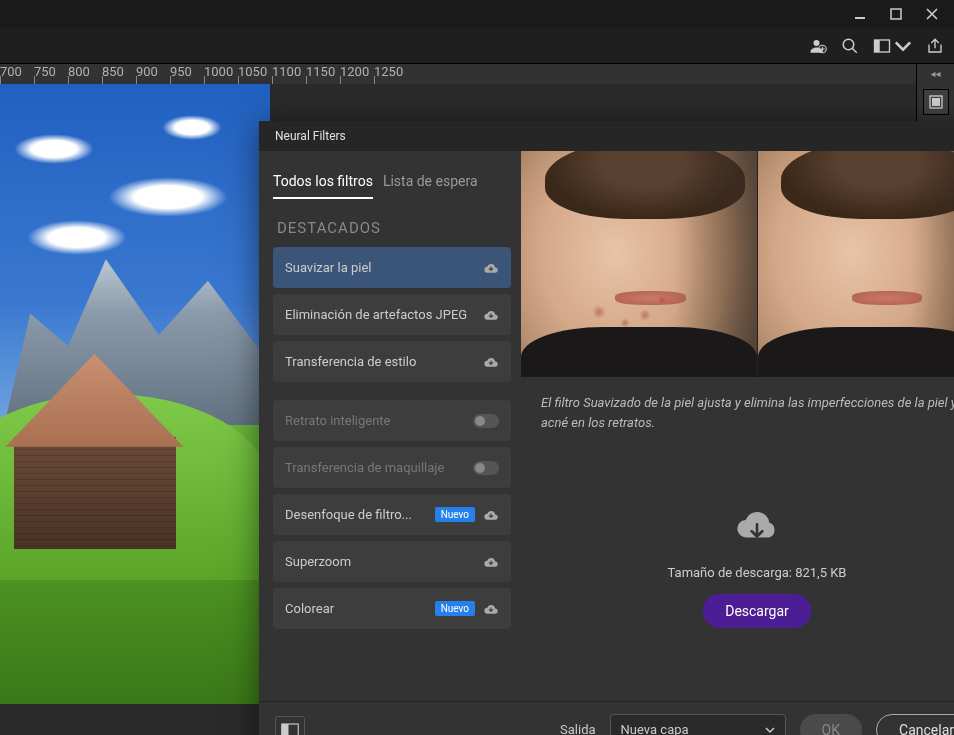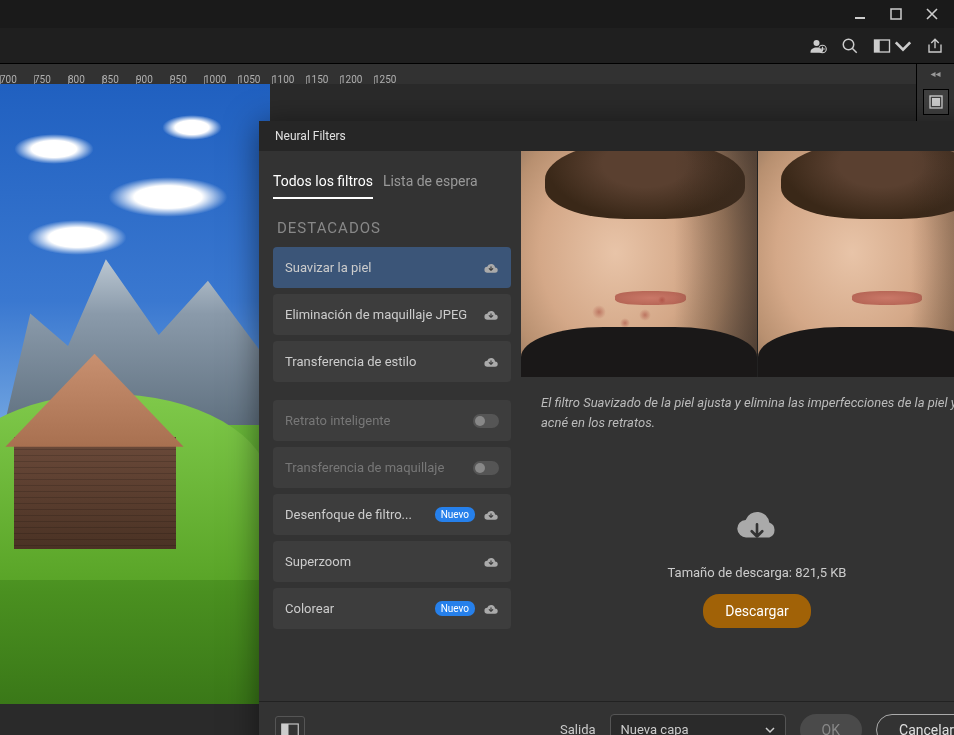--- a/index.html
+++ b/index.html
@@ -13,21 +13,21 @@
 
 .topbar { height: 36px; background: #1f1f1f; display: flex; justify-content: flex-end; align-items: center; padding-right: 10px; gap: 14px; border-bottom: 1px solid #000; }
 .topbar .ticon { color: #ccc; display: flex; align-items: center; cursor: pointer; }
 .topbar .ticon svg { width: 18px; height: 18px; }
 .topbar .tsep { display: flex; align-items: center; gap: 3px; }
 
 
 .workspace { position: absolute; top: 64px; left: 0; right: 38px; bottom: 10px; background: #2a2a2a; overflow: hidden; }
 .ruler { position: absolute; top: 0; left: 0; right: 0; height: 20px; background: #323232; color: #bbb; font-size: 10px; display: flex; align-items: flex-end; overflow: hidden; }
 .ruler .mark { position: absolute; bottom: 0; border-left: 1px solid #888; height: 8px; }
-.ruler .label { position: absolute; top: 10px; font-size: 10px; color: #b0b0b0; }
+.ruler .label { position: absolute; top: 0; font-size: 13px; color: #b0b0b0; }
 .canvas-img { position: absolute; top: 20px; left: 0; width: 270px; height: 620px; }
 
 
 .sky { position: absolute; inset: 0; background: linear-gradient(to bottom, #2060c0 0%, #3a78d0 35%, #6fa3e0 55%, #a5c6ed 75%); }
 .cloud { position: absolute; background: radial-gradient(ellipse, #fff 40%, rgba(255,255,255,0) 70%); border-radius: 50%; }
 .mountain { position: absolute; bottom: 42%; width: 140%; height: 35%; background: linear-gradient(to top, #5a6b7a, #8a9aaa 60%, #d8e2ea); clip-path: polygon(0 100%, 8% 40%, 18% 55%, 28% 15%, 42% 50%, 55% 25%, 70% 60%, 85% 30%, 100% 70%, 100% 100%); }
 .meadow { position: absolute; bottom: 0; left: 0; right: 0; height: 45%; background: linear-gradient(to bottom, #6ab83a, #4a9020 60%, #3a7818); }
 .hill { position: absolute; bottom: 20%; left: -20%; width: 120%; height: 30%; background: linear-gradient(to bottom, #7fc94a, #5aa528); border-radius: 50% 50% 0 0; }
 .chalet { position: absolute; bottom: 25%; left: 5%; width: 60%; height: 30%; }
 .chalet .wall { position: absolute; bottom: 0; width: 100%; height: 60%; background: linear-gradient(to bottom, #6b4a3a, #4a3224); }
@@ -53,21 +53,21 @@
 .nf-subtab { font-size: 14px; color: #999; padding-bottom: 8px; cursor: pointer; }
 .nf-subtab.active { color: #fff; border-bottom: 2px solid #fff; }
 
 .nf-section-label { font-size: 15px; letter-spacing: 1px; color: #888; margin: 12px 0 10px 4px; }
 .nf-list { display: flex; flex-direction: column; gap: 6px; margin-bottom: 18px; }
 .nf-item { display: flex; align-items: center; justify-content: space-between; background: #3d3d3d; border-radius: 4px; padding: 13px 12px; cursor: pointer; }
 .nf-item.selected { background: #3b5578; }
 .nf-item .label { color: #ccc; font-size: 13px; display: flex; align-items: center; gap: 8px; }
 .nf-item.disabled .label { color: #777; }
 .nf-item .right { display: flex; align-items: center; gap: 8px; }
-.badge { background: #2680eb; color: #fff; font-size: 10px; padding: 2px 6px; border-radius: 7px; }
+.badge { background: #2680eb; color: #fff; font-size: 10px; padding: 2px 6px; border-radius: 2px; }
 .cloud-icon { color: #aaa; display: flex; }
 .cloud-icon svg { width: 16px; height: 14px; }
 .toggle { width: 26px; height: 14px; background: #555; border-radius: 7px; position: relative; }
 .toggle::after { content: ''; position: absolute; width: 10px; height: 10px; background: #888; border-radius: 50%; top: 2px; left: 2px; }
 
 
 .nf-right { flex: 1; background: #333; display: flex; flex-direction: column; }
 .preview-row { display: flex; height: 226px; }
 .preview-img { flex: 1; position: relative; overflow: hidden; background: #7a6858; }
 .preview-img + .preview-img { border-left: 1px solid #222; }
@@ -76,21 +76,21 @@
 .hair { position: absolute; top: -5%; left: 10%; right: 5%; height: 35%; background: radial-gradient(ellipse at 50% 30%, #5a4030 30%, #3a2818 70%); border-radius: 50% 50% 40% 40%; }
 .lips { position: absolute; top: 62%; left: 40%; width: 30%; height: 6%; background: radial-gradient(ellipse, #ca7868, #b06050); border-radius: 40%; }
 .acne { position: absolute; background: radial-gradient(circle, rgba(160,60,50,0.5), transparent 70%); border-radius: 50%; }
 .shirt { position: absolute; bottom: 0; left: 0; right: 0; height: 22%; background: #1a1818; border-radius: 35% 35% 0 0 / 60% 60% 0 0; }
 
 .nf-desc { padding: 16px 20px 0 20px; color: #bbb; font-size: 13px; font-style: italic; line-height: 1.5; }
 .nf-download { flex: 1; display: flex; flex-direction: column; align-items: center; justify-content: center; gap: 14px; }
 .big-cloud { color: #aaa; }
 .big-cloud svg { width: 44px; height: 42px; }
 .dl-size { color: #ccc; font-size: 13px; }
-.dl-btn { background: #a16207; color: #fff; border: none; border-radius: 16px; padding: 9px 22px; font-size: 14px; cursor: pointer; }
+.dl-btn { background: #4c1d95; color: #fff; border: none; border-radius: 16px; padding: 9px 22px; font-size: 14px; cursor: pointer; }
 
 
 .nf-footer { height: 56px; border-top: 1px solid #222; display: flex; align-items: center; padding: 0 16px; gap: 14px; background: #333; }
 .footer-icon { width: 30px; height: 28px; border: 1px solid #555; border-radius: 3px; display: flex; align-items: center; justify-content: center; color: #ccc; cursor: pointer; }
 .footer-spacer { flex: 1; }
 .footer-label { color: #ccc; font-size: 13px; }
 .footer-select { width: 176px; height: 32px; background: #2a2a2a; border: 1px solid #555; border-radius: 4px; color: #ccc; font-size: 13px; padding: 0 10px; display: flex; align-items: center; justify-content: space-between; cursor: pointer; }
 .btn { height: 32px; padding: 0 22px; border-radius: 16px; font-size: 14px; cursor: pointer; border: none; }
 .btn.ok { background: #4a4a4a; color: #888; }
 .btn.cancel { background: transparent; border: 1px solid #aaa; color: #e0e0e0; }
@@ -226,21 +226,21 @@
               <span class="right">
                 <span class="cloud-icon">
                   <svg viewBox="0 0 24 24">
                     <path d="M19 11a7 7 0 00-13.5-1A5 5 0 006 20h13a4.5 4.5 0 000-9z"></path>
                     <path d="M12 10v6m-3-3l3 3 3-3" stroke="#3d3d3d" stroke-width="2" fill="none" stroke-linecap="round" stroke-linejoin="round"></path>
                   </svg>
                 </span>
               </span>
             </div>
             <div class="nf-item">
-              <span class="label">Eliminación de maquillaje JPEG</span>
+              <span class="label">Eliminación de artefactos JPEG</span>
               <span class="right">
                 <span class="cloud-icon">
                   <svg viewBox="0 0 24 24">
                     <path d="M19 11a7 7 0 00-13.5-1A5 5 0 006 20h13a4.5 4.5 0 000-9z"></path>
                     <path d="M12 10v6m-3-3l3 3 3-3" stroke="#3d3d3d" stroke-width="2" fill="none" stroke-linecap="round" stroke-linejoin="round"></path>
                   </svg>
                 </span>
               </span>
             </div>
             <div class="nf-item">

